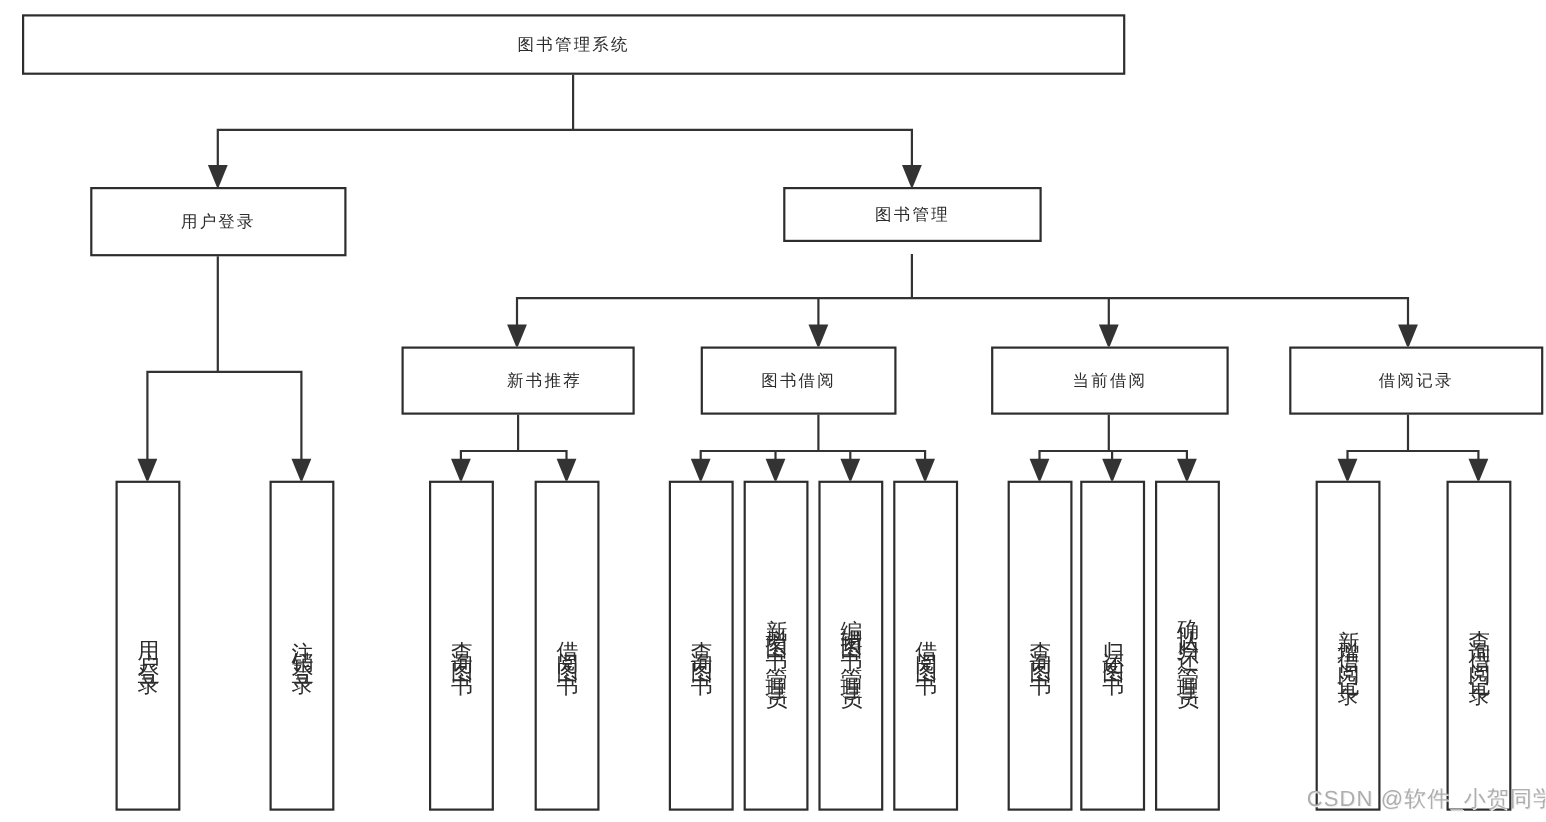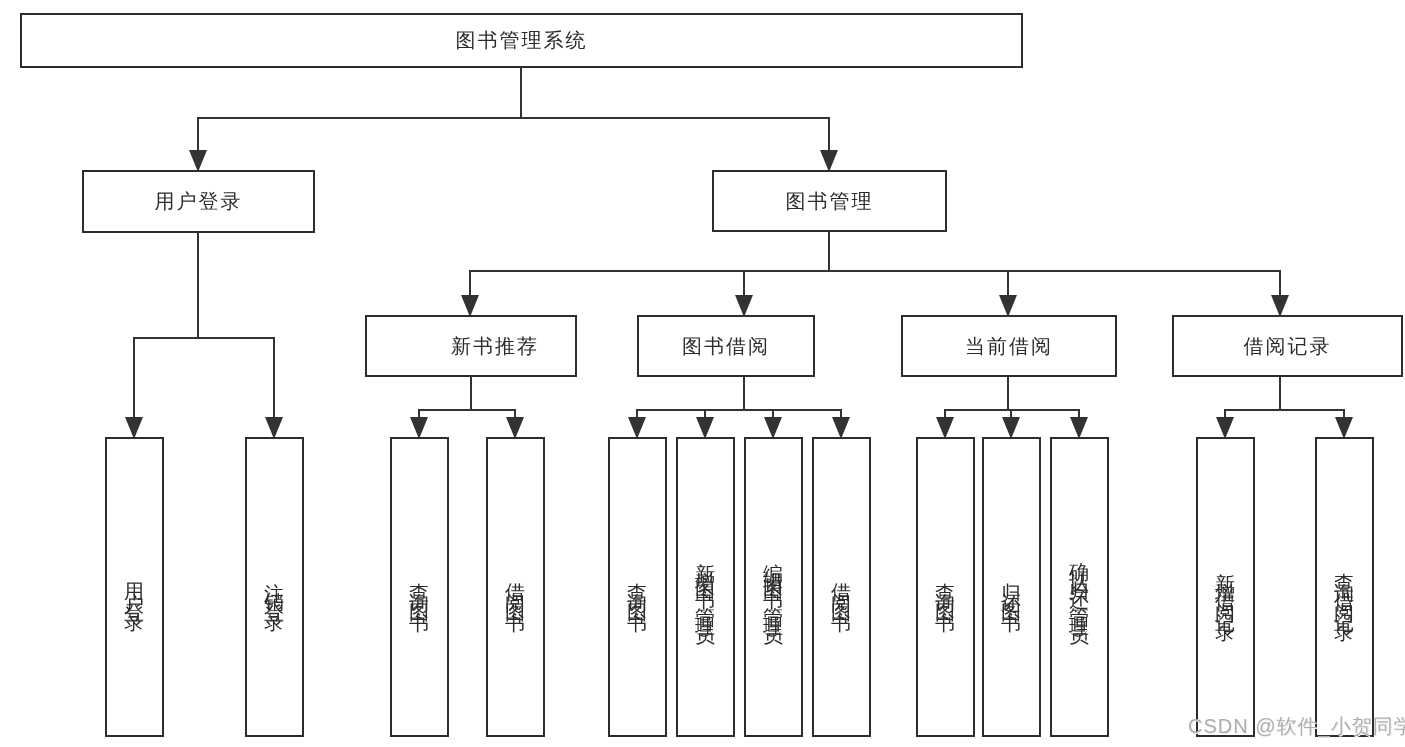--- a/index.html
+++ b/index.html
@@ -25,41 +25,41 @@
   .box {
     position: absolute;
     box-sizing: border-box;
     border: 2px solid #2d2d2d;
     background: #ffffff;
     display: flex;
     align-items: center;
     justify-content: center;
   }
   .h-label {
-    font-size: 20px;
+    font-size: 15px;
     color: #2b2b2b;
     letter-spacing: 2px;
     white-space: nowrap;
   }
   .v-label {
     writing-mode: vertical-rl;
     text-orientation: mixed;
     font-size: 20px;
     color: #2b2b2b;
     letter-spacing: 10px;
     line-height: 1;
   }
   .v-label.long {
     letter-spacing: 9px;
   }
   
   .n-root   { left: 20px;  top: 13px;  width: 1003px; height: 55px; }
   
   .n-login  { left: 82px;  top: 170px; width: 233px;  height: 63px; }
-  .n-manage { left: 712px; top: 170px; width: 235px;  height: 62px; }
+  .n-manage { left: 712px; top: 170px; width: 235px;  height: 50px; }
   
   .n-g0 { left: 365px;  top: 315px; width: 212px; height: 62px; padding-left: 48px; }
   .n-g1 { left: 637px;  top: 315px; width: 178px; height: 62px; }
   .n-g2 { left: 901px;  top: 315px; width: 216px; height: 62px; }
   .n-g3 { left: 1172px; top: 315px; width: 231px; height: 62px; }
   
   .leaf { top: 437px; width: 59px; height: 300px; }
   .l-a0 { left: 105px; }
   .l-a1 { left: 245px; }
   .l-b0 { left: 390px; }

